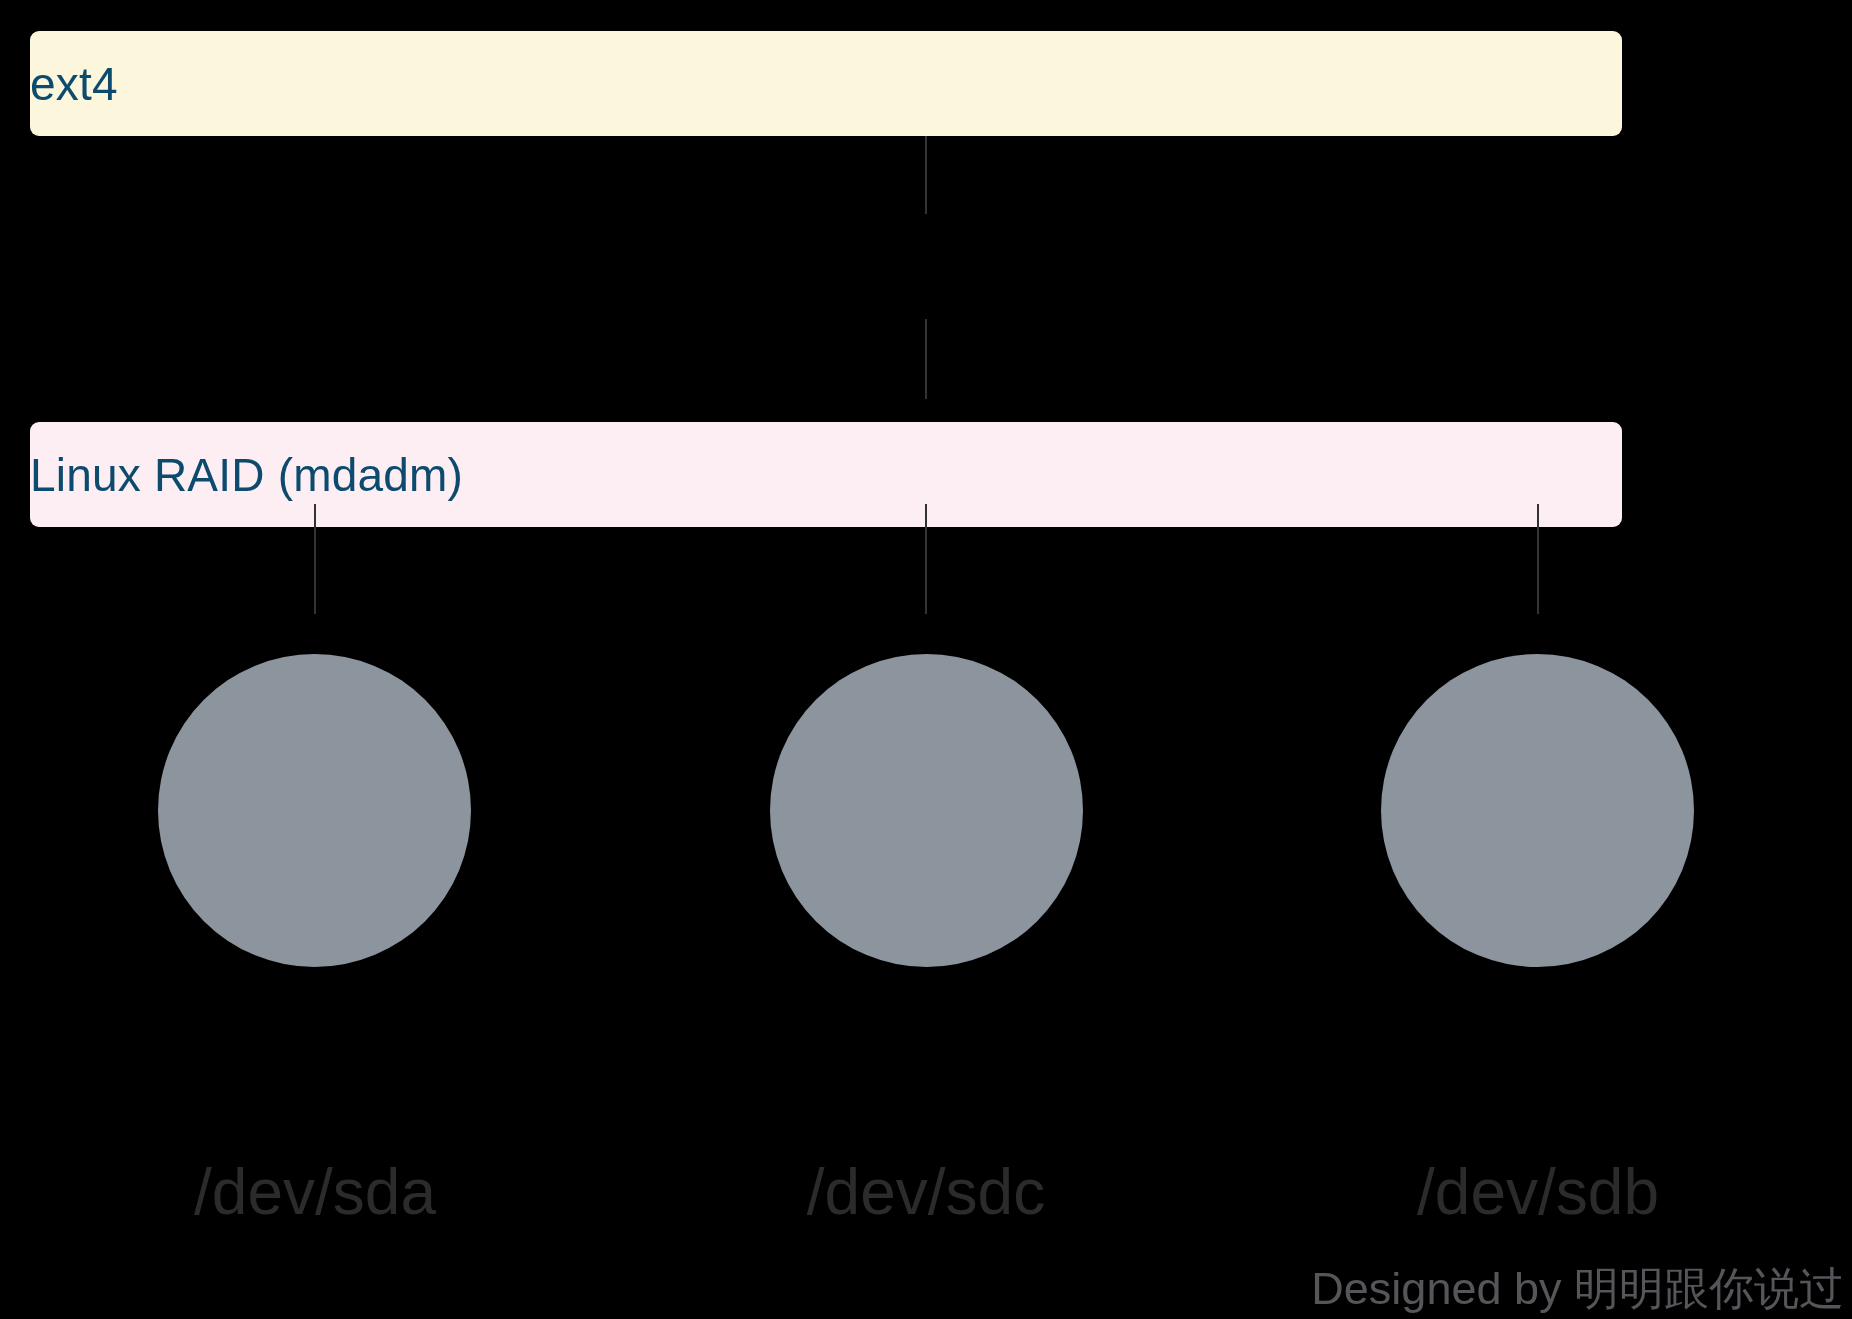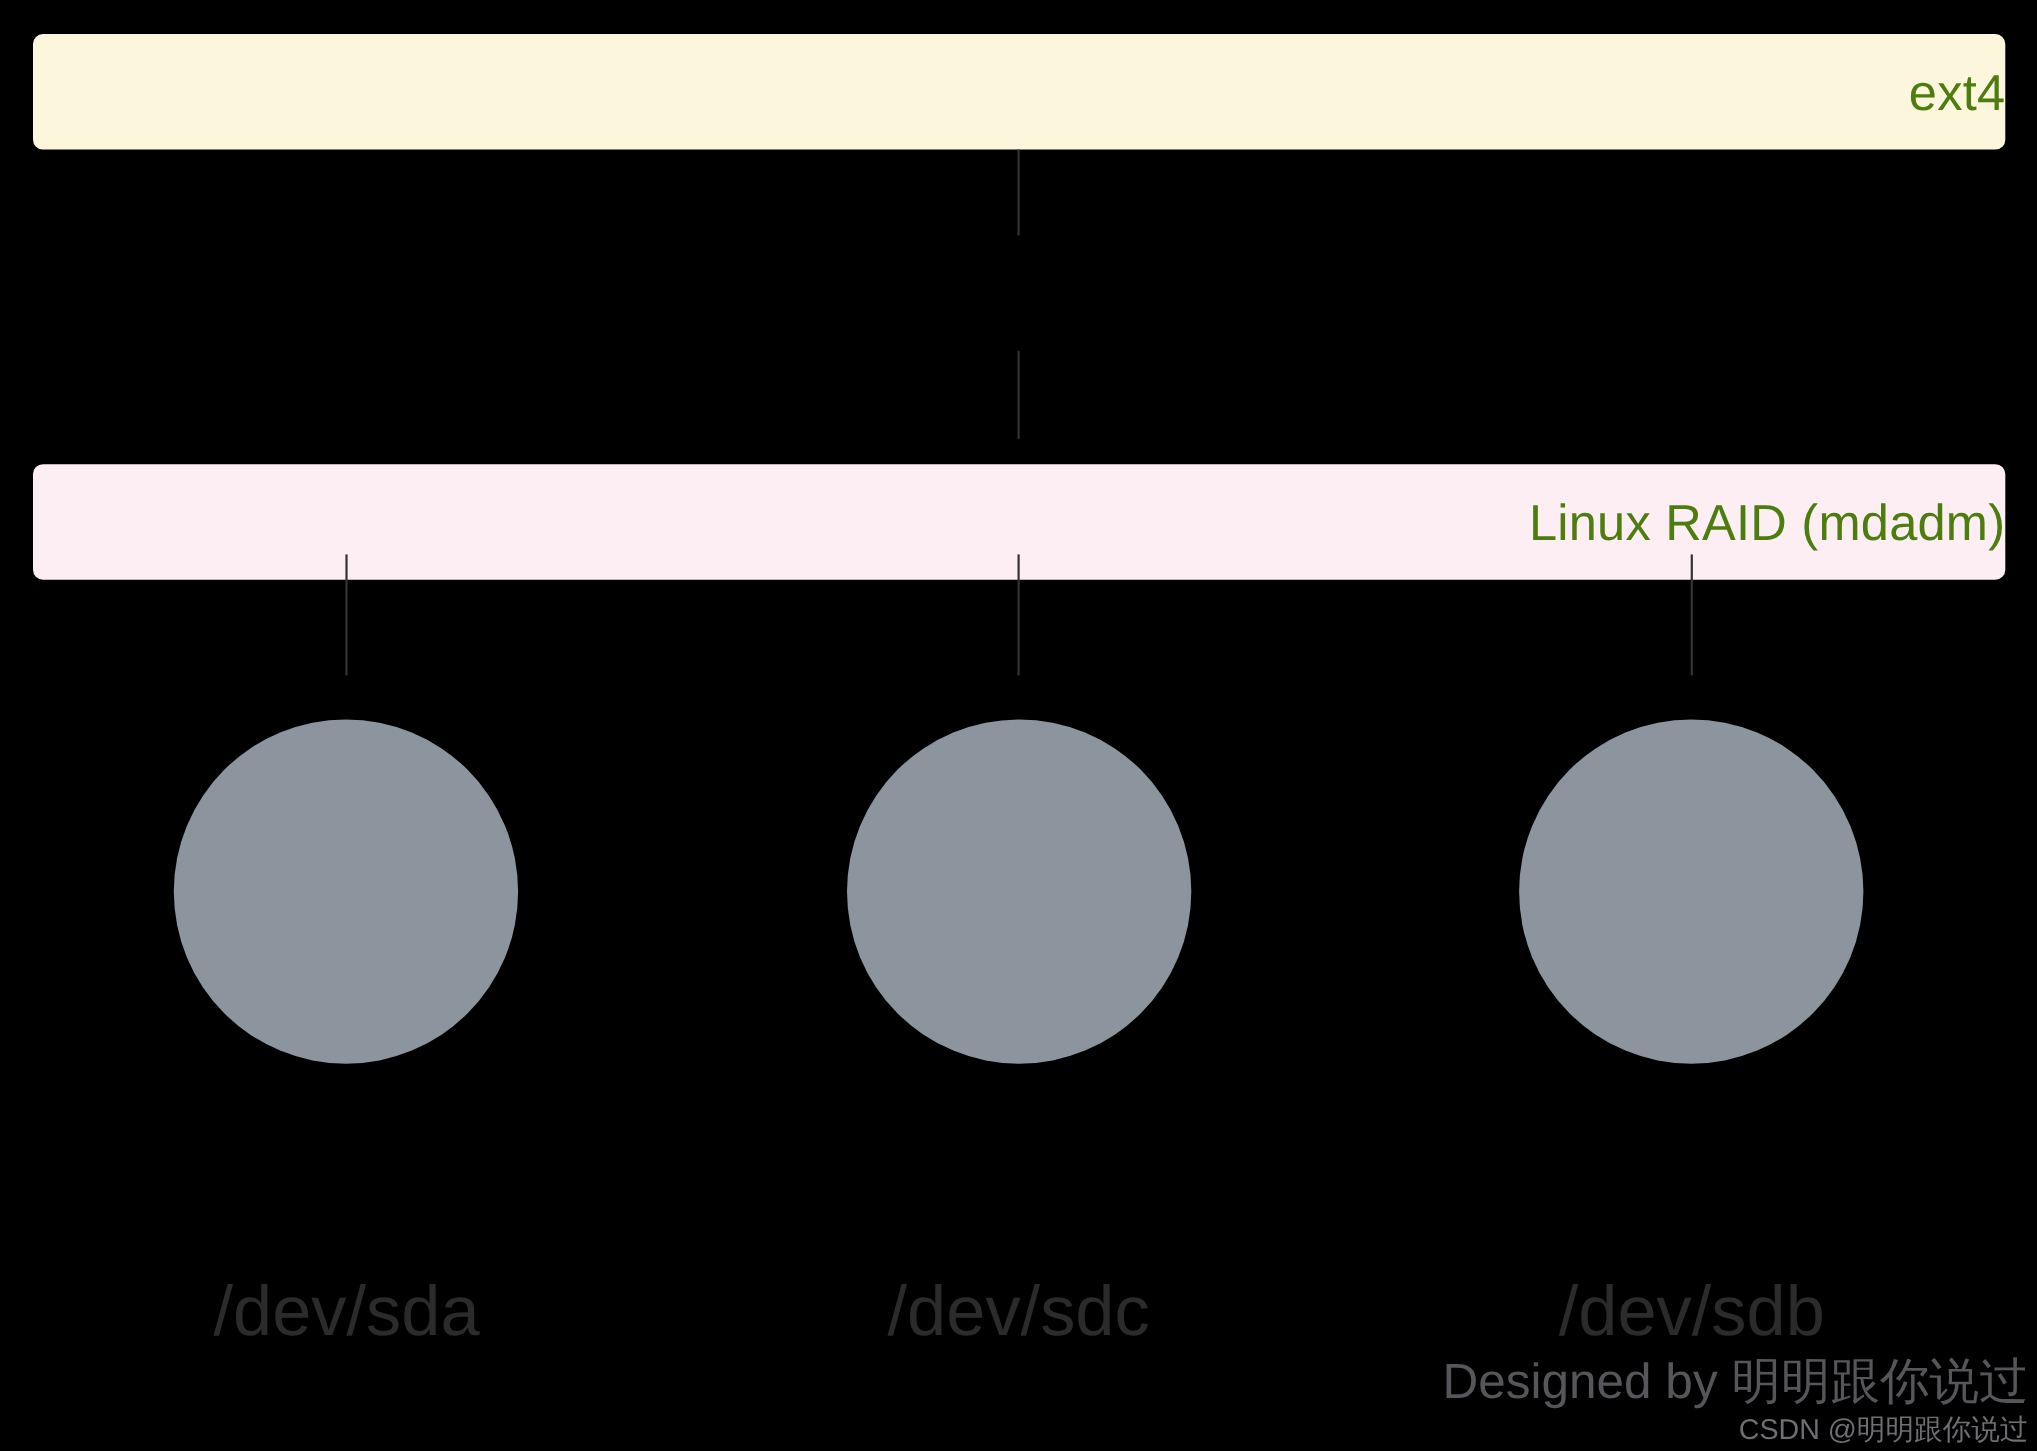--- a/index.html
+++ b/index.html
@@ -16,27 +16,27 @@
     width: 1852px;
     height: 1319px;
     background: #000000;
     overflow: hidden;
   }
 
   
   .layer-box {
     position: absolute;
     left: 30px;
-    width: 1793px;
+    width: 1592px;
     box-sizing: border-box;
     border-radius: 9px;
     display: flex;
     align-items: center;
-    justify-content: flex-end;
-    color: #4d7c0f;
+    justify-content: flex-start;
+    color: #0c4a6e;
     font-size: 46px;
     line-height: 1;
     letter-spacing: 0.2px;
     user-select: none;
   }
   .layer-box .layer-label {
     display: block;
     text-align: center;
   }
 
@@ -165,16 +165,15 @@
   <div class="disk" id="disk-sda"></div>
   <div class="disk" id="disk-sdc"></div>
   <div class="disk" id="disk-sdb"></div>
 
   <div class="disk-label" id="label-sda">/dev/sda</div>
   <div class="disk-label" id="label-sdc">/dev/sdc</div>
   <div class="disk-label" id="label-sdb">/dev/sdb</div>
 
   <div id="watermark">
     <span id="watermark-main">Designed by 明明跟你说过</span>
-    <span id="watermark-sub">CSDN @明明跟你说过</span>
   </div>
 
 </div>
 
 </body></html>

